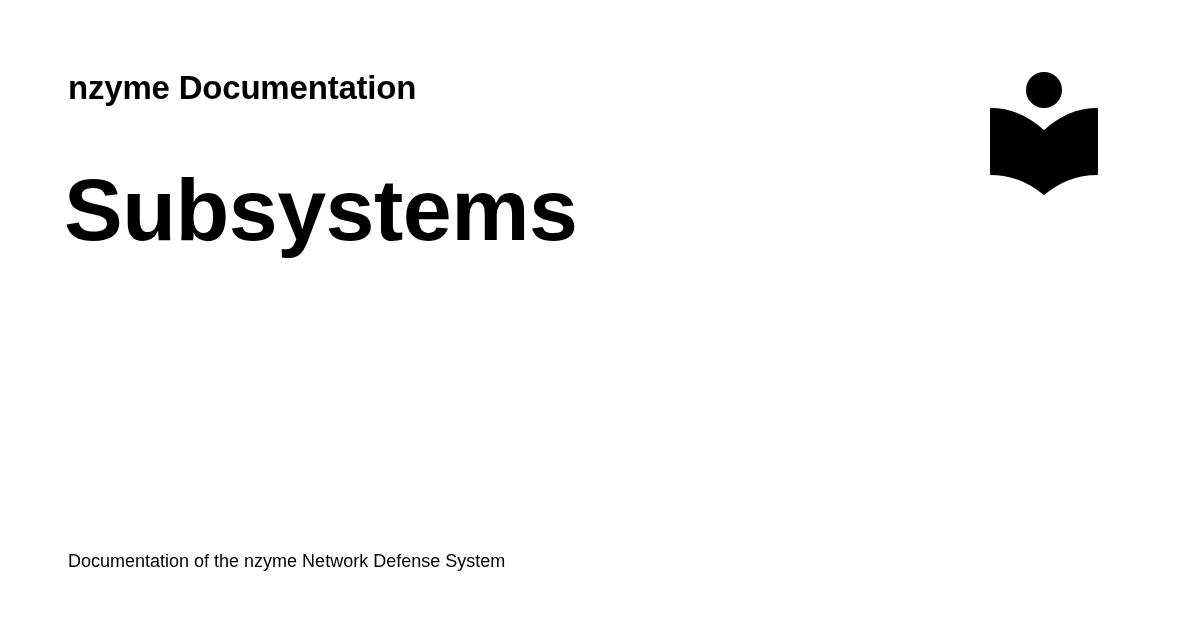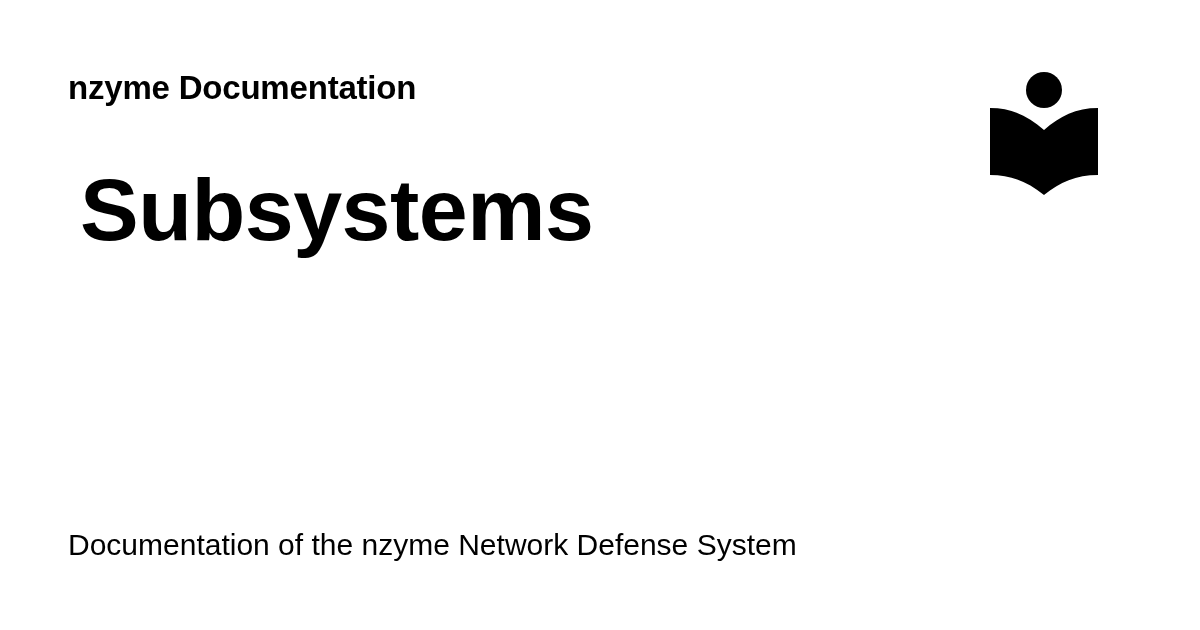--- a/index.html
+++ b/index.html
@@ -23,33 +23,33 @@
       left: 68px;
       top: 68px;
       font-size: 33px;
       font-weight: 700;
       line-height: 40px;
       letter-spacing: -0.2px;
       white-space: nowrap;
     }
     .page-title {
       position: absolute;
-      left: 80px;
+      left: 64px;
       top: 160px;
       font-size: 88px;
       font-weight: 700;
       line-height: 100px;
       letter-spacing: -0.5px;
       white-space: nowrap;
     }
     .description {
       position: absolute;
       left: 68px;
-      top: 528px;
-      font-size: 30px;
+      top: 544px;
+      font-size: 18px;
       font-weight: 400;
       line-height: 34px;
       white-space: nowrap;
     }
     .logo {
       position: absolute;
       left: 988px;
       top: 70px;
       width: 112px;
       height: 128px;

